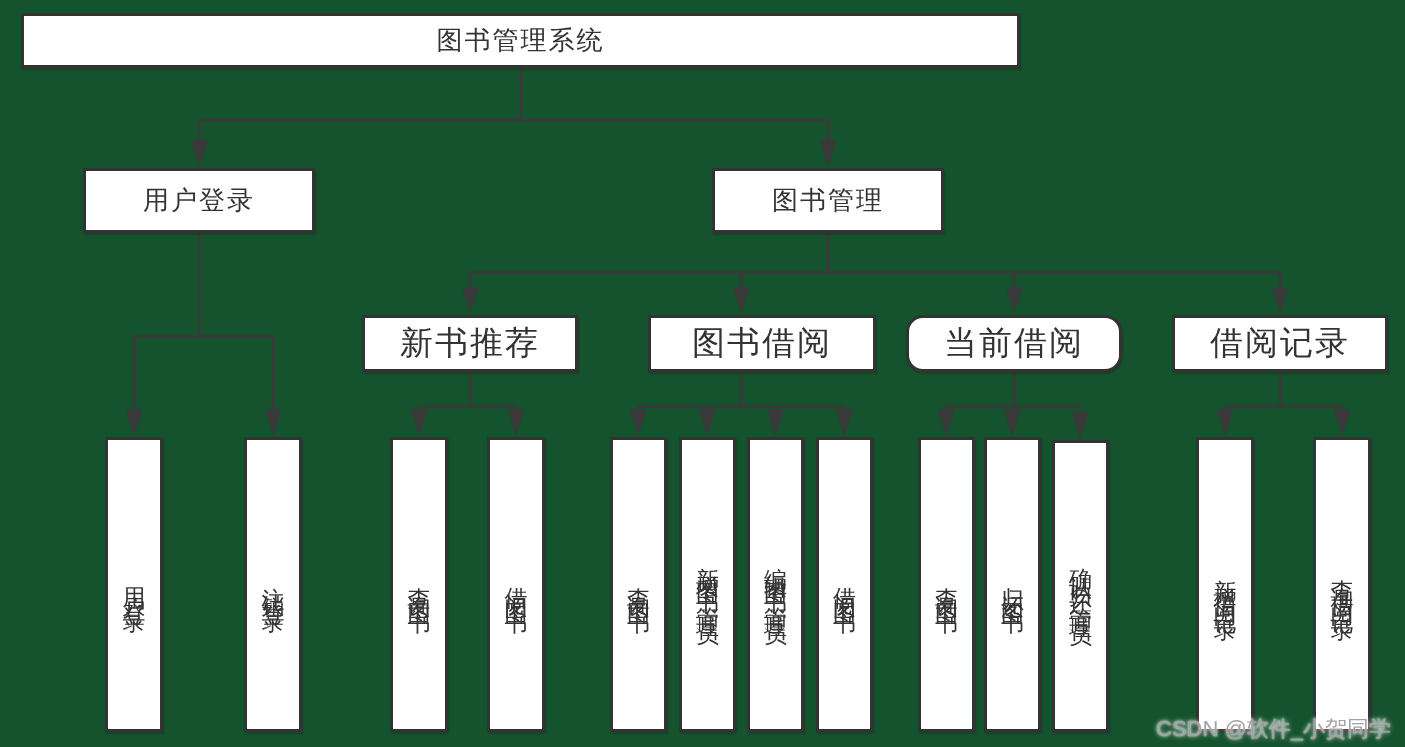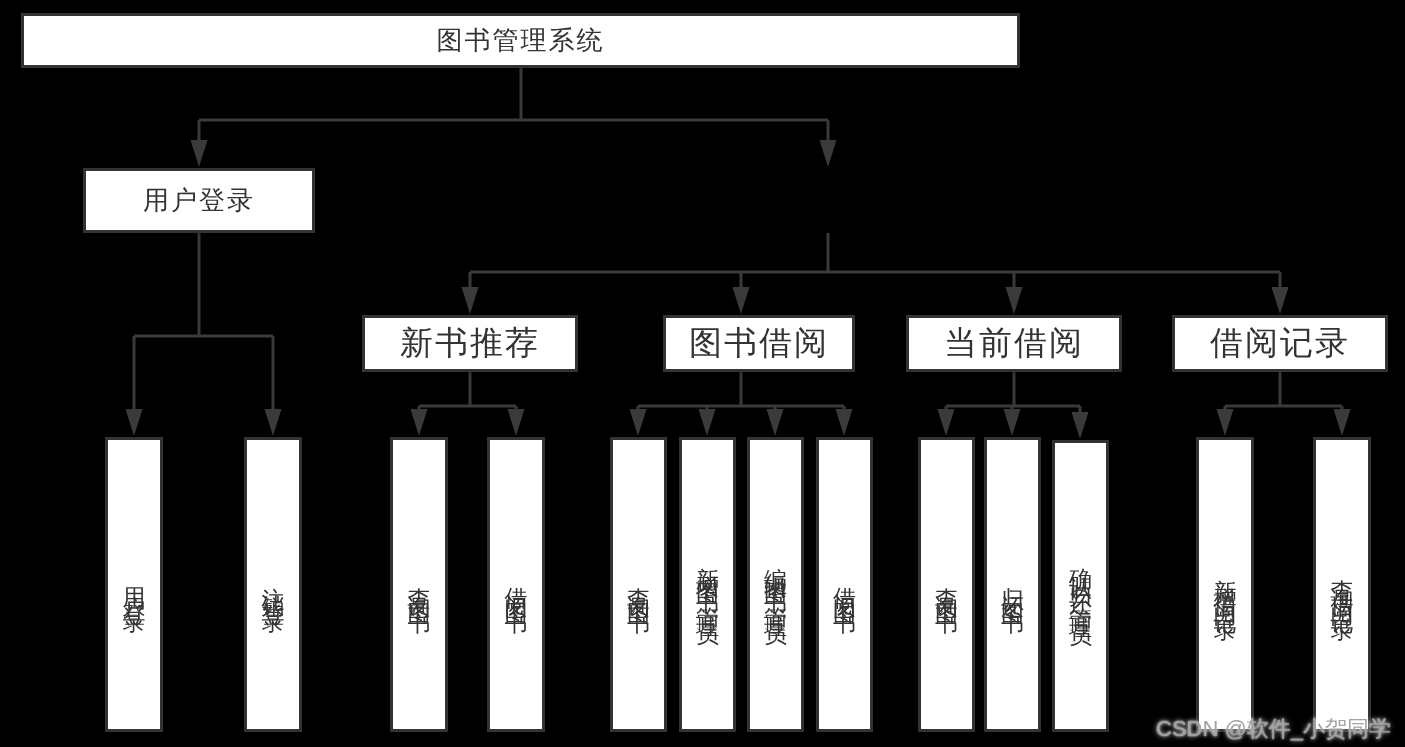--- a/index.html
+++ b/index.html
@@ -1,19 +1,19 @@
 <!DOCTYPE html>
 <html><head>
 <meta charset="utf-8">
 <style>
   html,body { margin:0; padding:0; background:#ffffff; }
   .canvas {
     position:relative;
     width:1405px; height:747px;
-    background:#000000;
+    background:#14532d;
     font-family:"Liberation Sans", sans-serif;
     overflow:hidden;
   }
   .connector-layer { position:absolute; left:0; top:0; z-index:1; }
   .node {
     position:absolute;
     background:#ffffff;
     border:3px solid #333333;
     box-sizing:border-box;
     display:flex; align-items:center; justify-content:center;
@@ -72,24 +72,25 @@
       <polygon points="1012,436 1003.5,409 1020.5,409"></polygon>
       <polygon points="1080,439 1071.5,412 1088.5,412"></polygon>
       <polygon points="1225,436 1216.5,409 1233.5,409"></polygon>
       <polygon points="1342,436 1333.5,409 1350.5,409"></polygon>
     </g>
   </svg>
 
   <div class="node h" style="left:21px; top:13px; width:999px; height:55px;">图书管理系统</div>
 
   <div class="node h" style="left:83px; top:168px; width:232px; height:65px;">用户登录</div>
+  <div class="node h" style="left:712px; top:168px; width:232px; height:65px;">图书管理</div>
 
   <div class="node h2" style="left:362px; top:315px; width:216px; height:57px;">新书推荐</div>
-  <div class="node h2" style="left:663px; top:315px; width:192px; height:57px;">图书借阅</div>
-  <div class="node h2" style="left:906px; top:315px; width:216px; height:57px;">当前借阅</div>
+  <div class="node h2" style="left:648px; top:315px; width:228px; height:57px;">图书借阅</div>
+  <div class="node h2" style="left:906px; top:315px; width:216px; height:57px;border-radius:17px;">当前借阅</div>
   <div class="node h2" style="left:1172px; top:315px; width:216px; height:57px;">借阅记录</div>
 
   <div class="node v" style="left:105px; top:437px; width:58px; height:295px;">
     <span>用户登录</span>
   </div>
   <div class="node v" style="left:244px; top:437px; width:58px; height:295px;">
     <span>注销登录</span>
   </div>
 
   <div class="node v" style="left:390px; top:437px; width:58px; height:295px;">

